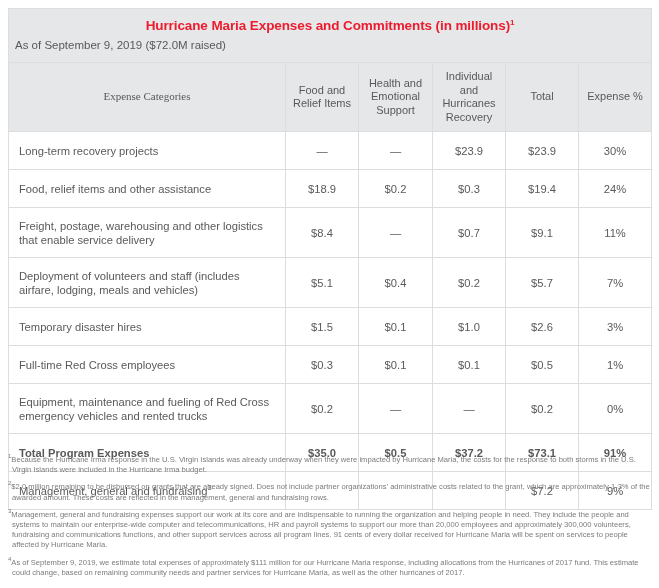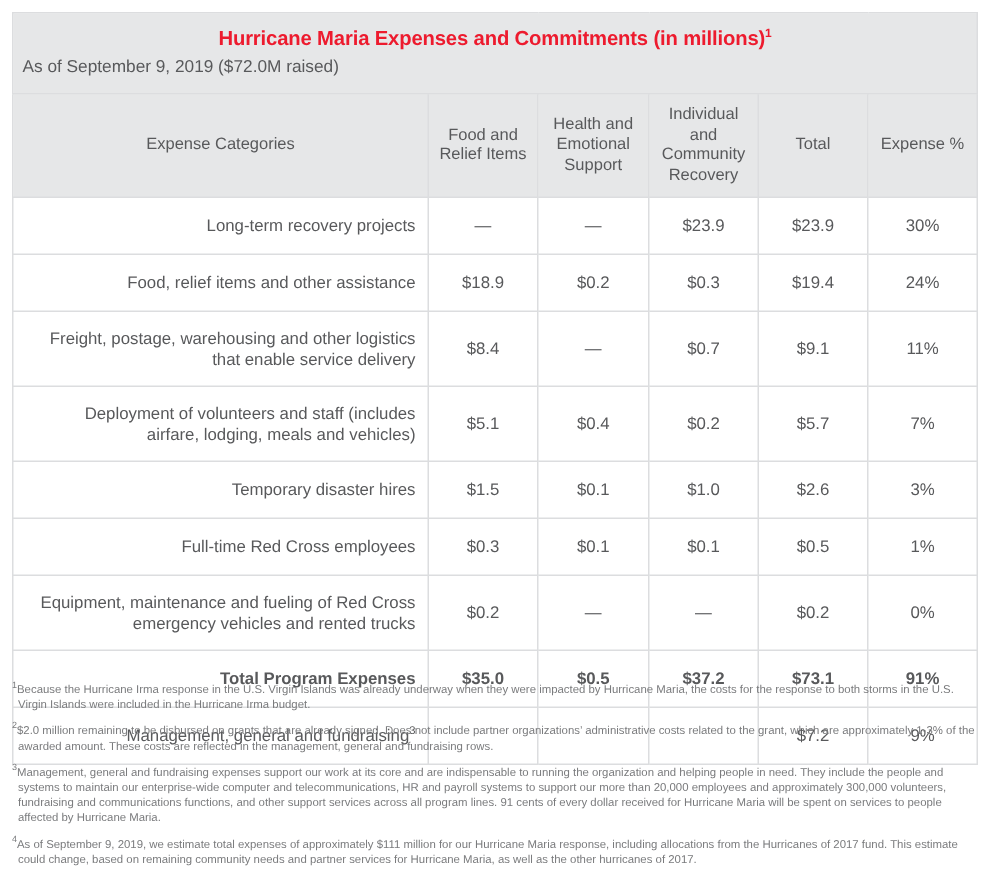--- a/index.html
+++ b/index.html
@@ -74,24 +74,25 @@
     text-align: center;
     font-weight: normal;
     font-size: 11px;
     line-height: 13.5px;
     color: #58595b;
     height: 62px;
     padding: 3px 4px !important;
   }
   .col-head.cat {
     text-align: center;
+    font-family: Liberation Serif, serif;
   }
   
   .cat-cell {
-    text-align: right;
+    text-align: left;
     font-size: 11.2px;
     line-height: 14px;
     color: #58595b;
     padding: 6px 8px 6px 10px !important;
   }
   .num-cell {
     text-align: center;
     font-size: 11.2px;
     line-height: 14px;
     color: #58595b;
@@ -161,21 +162,21 @@
         <tr>
           <td class="subtitle-cell" colspan="6">
             <div class="title-sub">As of September 9, 2019 ($72.0M raised)</div>
           </td>
         </tr>
 
         <tr>
           <th class="col-head cat">Expense Categories</th>
           <th class="col-head">Food and Relief Items</th>
           <th class="col-head">Health and Emotional Support</th>
-          <th class="col-head">Individual and Community Recovery</th>
+          <th class="col-head">Individual and Hurricanes Recovery</th>
           <th class="col-head">Total</th>
           <th class="col-head">Expense %</th>
         </tr>
 
         <tr class="data-row">
           <td class="cat-cell"><span>Long-term recovery projects</span><span class="sup"></span></td>
           <td class="num-cell">—</td>
           <td class="num-cell">—</td>
           <td class="num-cell">$23.9</td>
           <td class="num-cell">$23.9</td>

